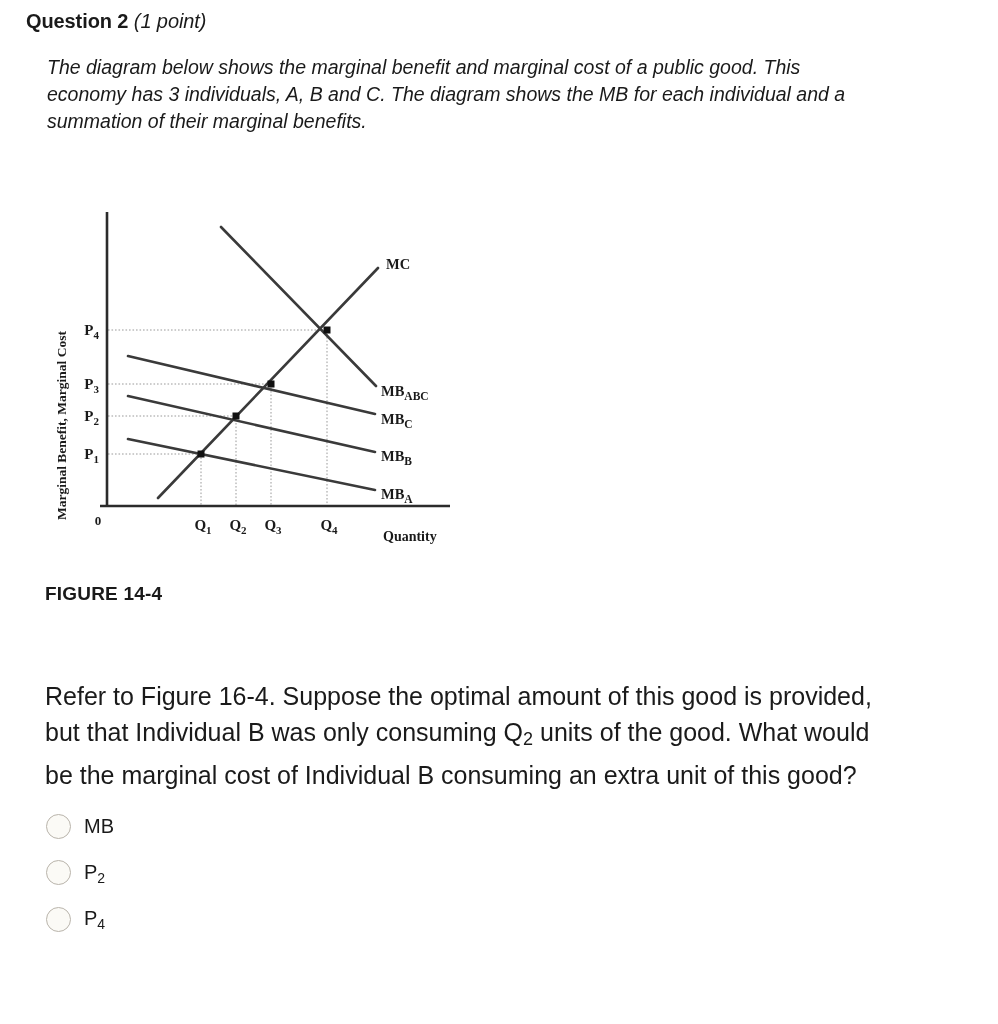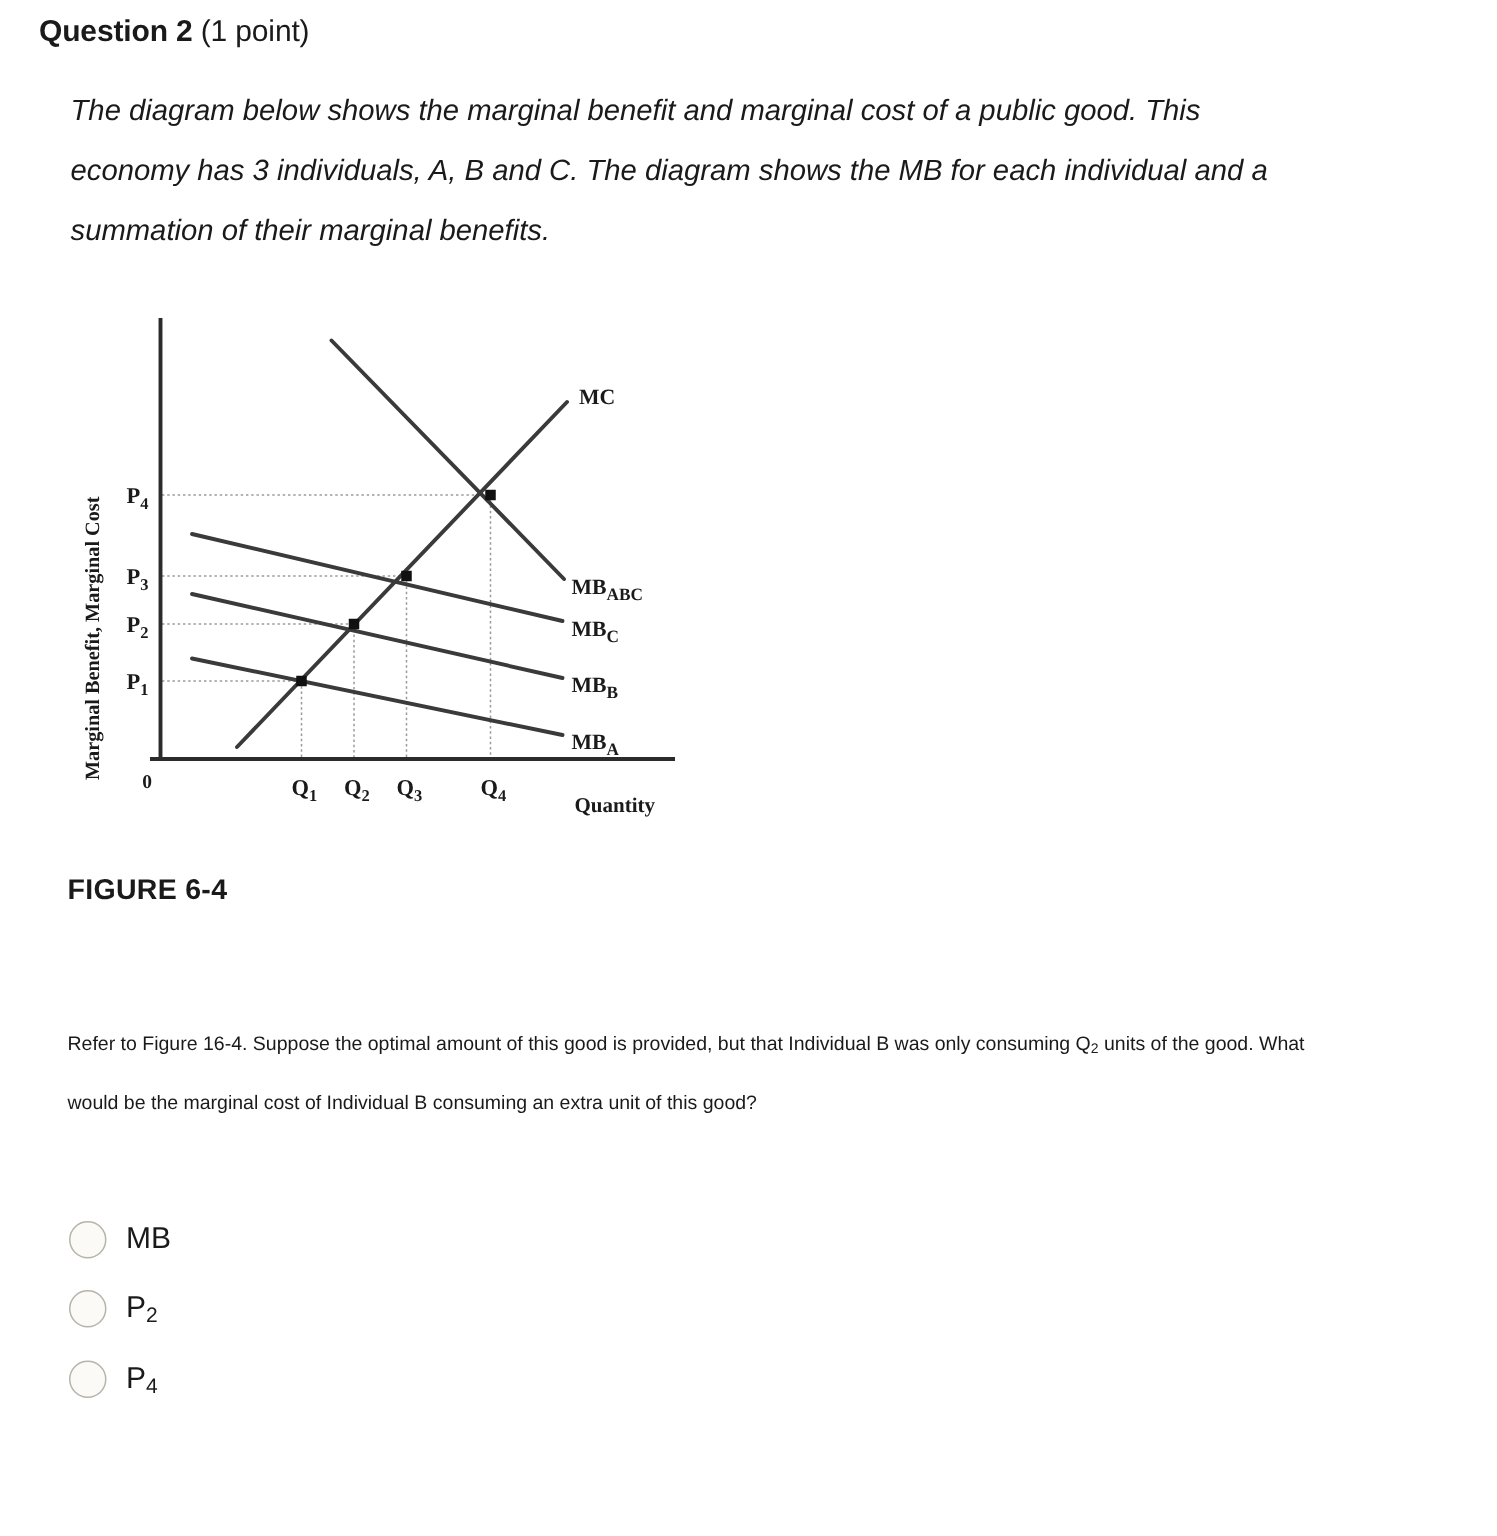--- a/index.html
+++ b/index.html
@@ -25,31 +25,32 @@
     font-size: 20px;
     letter-spacing: -0.1px;
     white-space: nowrap;
   }
   .q-header .q-strong {
     font-weight: bold;
     margin-top: 24px;
   }
   .q-header .q-points {
     font-weight: normal;
+    font-style: italic;
   }
 
   
   .q-stem {
     position: absolute;
     left: 47px;
     top: 54px;
     width: 820px;
     font-size: 19.5px;
     font-style: italic;
-    line-height: 40px;
+    line-height: 27px;
     color: #1a1a1a;
   }
 
   
   .figure-wrap {
     position: absolute;
     left: 0px;
     top: 190px;
     width: 500px;
     height: 370px;
@@ -67,21 +68,21 @@
     font-weight: bold;
     letter-spacing: 0.2px;
   }
 
   
   .q-body {
     position: absolute;
     left: 45px;
     top: 678px;
     width: 835px;
-    font-size: 13px;
+    font-size: 25px;
     line-height: 36px;
     color: #1a1a1a;
   }
   .q-body sub {
     font-size: 0.72em;
     vertical-align: -0.22em;
   }
 
   
   .options {
@@ -187,21 +188,21 @@
     <g class="ser" font-size="14.5" fill="#1a1a1a">
       <text x="386" y="79">MC</text>
       <text x="381" y="206">MB<tspan font-size="11.5" dy="4">ABC</tspan></text>
       <text x="381" y="234">MB<tspan font-size="11.5" dy="4">C</tspan></text>
       <text x="381" y="271">MB<tspan font-size="11.5" dy="4">B</tspan></text>
       <text x="381" y="309">MB<tspan font-size="11.5" dy="4">A</tspan></text>
     </g>
   </svg>
 </div>
 
-<div class="fig-caption">FIGURE 6-4</div>
+<div class="fig-caption">FIGURE 14-4</div>
 
 <div class="q-body">
   <span>Refer to Figure 16-4. Suppose the optimal amount of this good is provided, but that Individual B was only consuming Q</span><sub>2</sub><span> units of the good. What would be the marginal cost of Individual B consuming an extra unit of this good?</span>
 </div>
 
 <div class="options">
 
   <div class="option-row">
     <span class="radio"></span>
     <span class="option-label"><span>MB</span></span>

